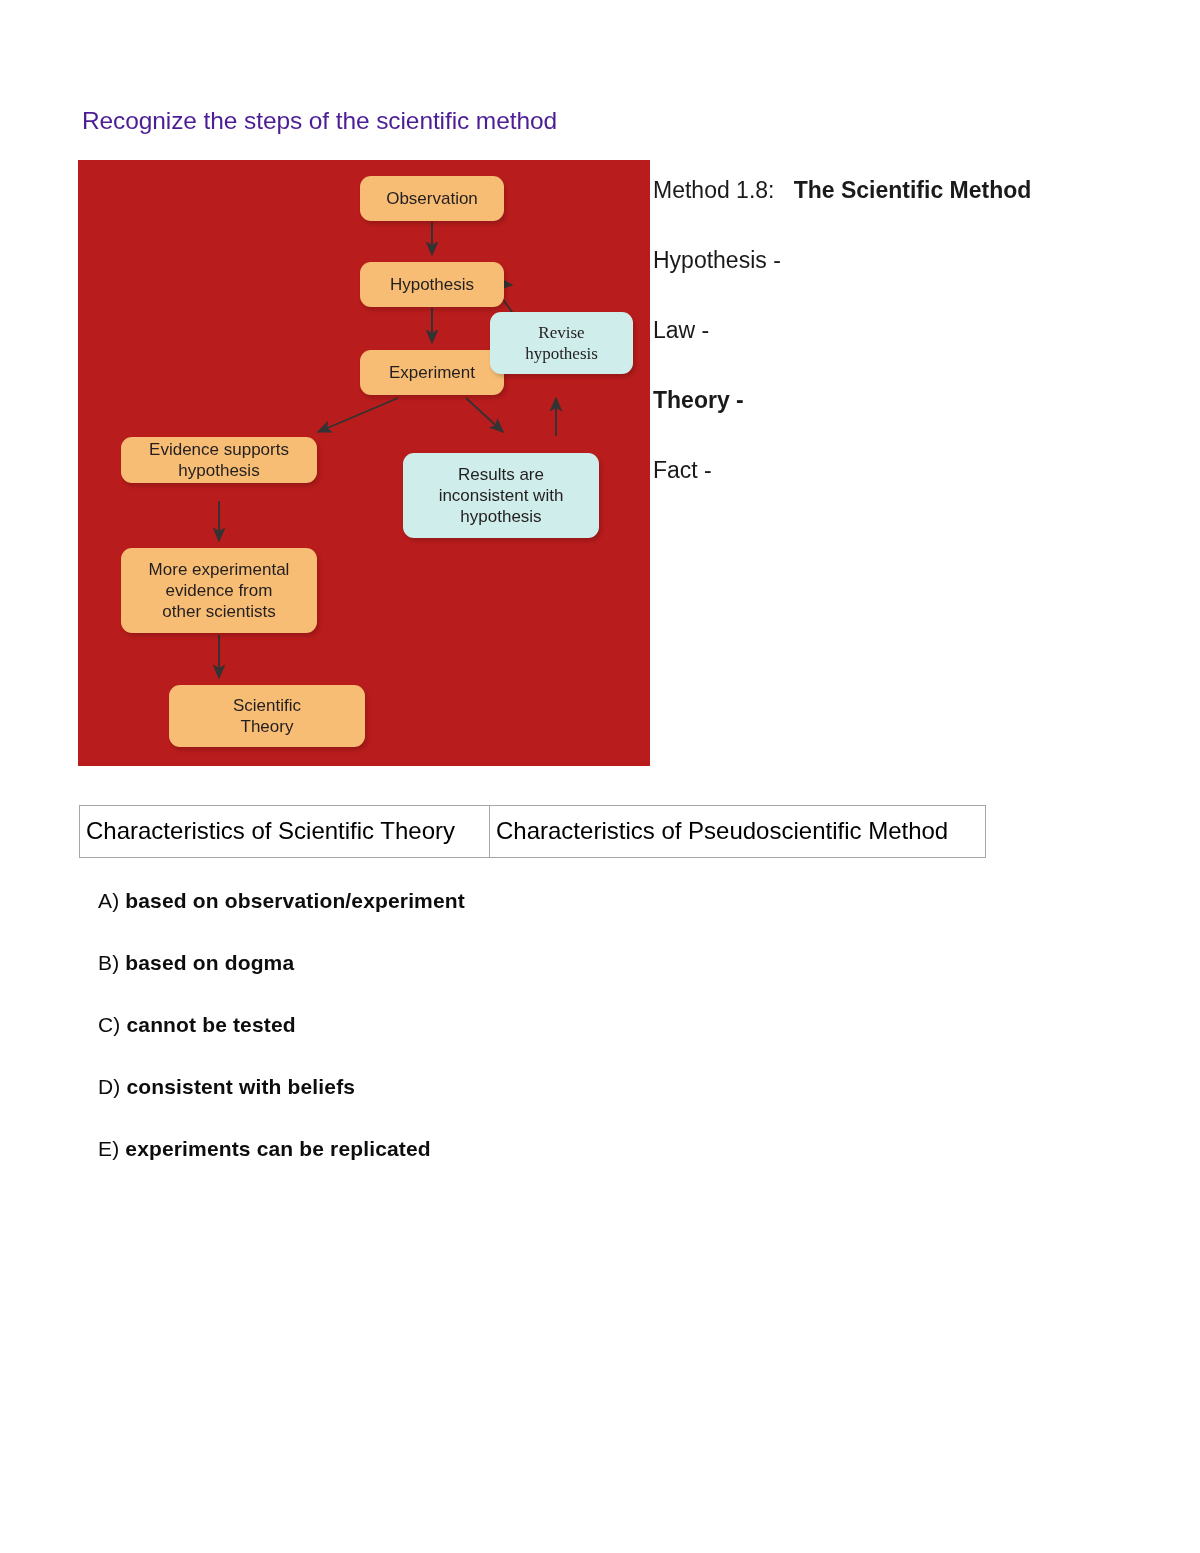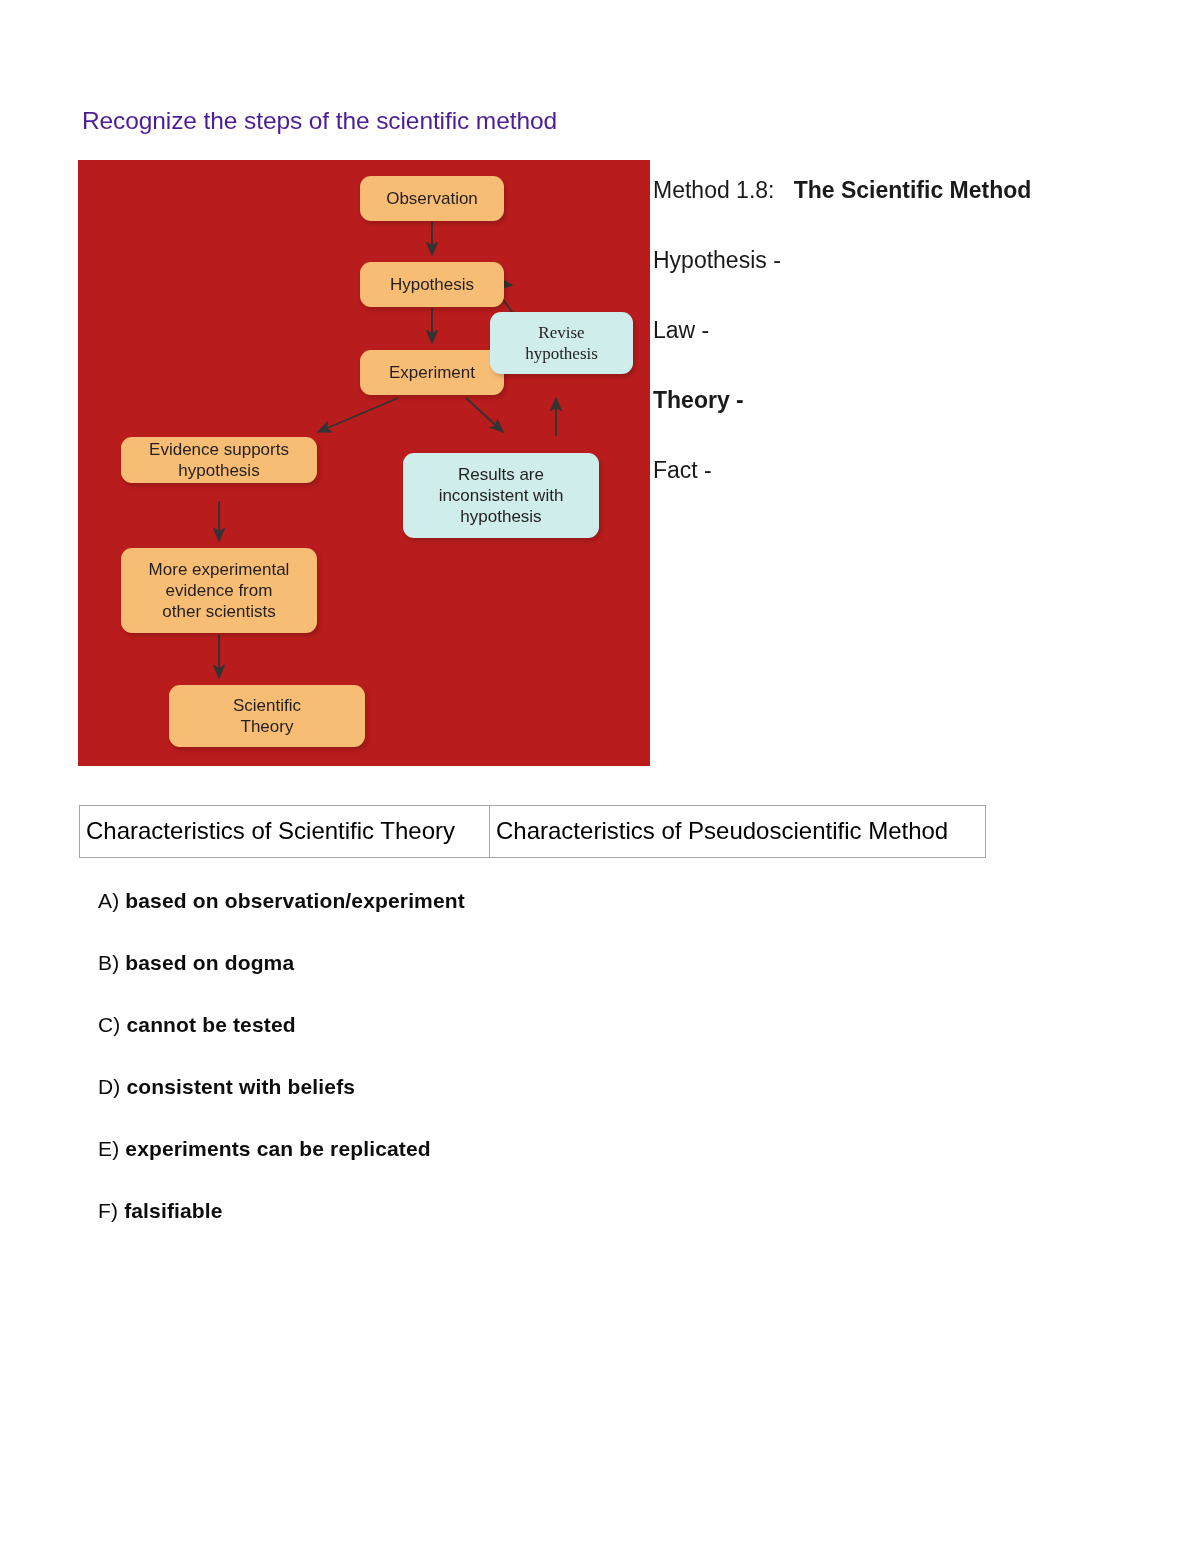--- a/index.html
+++ b/index.html
@@ -220,17 +220,13 @@
     <span>cannot be tested</span>
   </div>
   <div class="option-item">
     <span class="opt-letter">D)</span>
     <span>consistent with beliefs</span>
   </div>
   <div class="option-item">
     <span class="opt-letter">E)</span>
     <span>experiments can be replicated</span>
   </div>
-  <div class="option-item">
-    <span class="opt-letter">F)</span>
-    <span>falsifiable</span>
-  </div>
 </div>
 
 </body></html>

